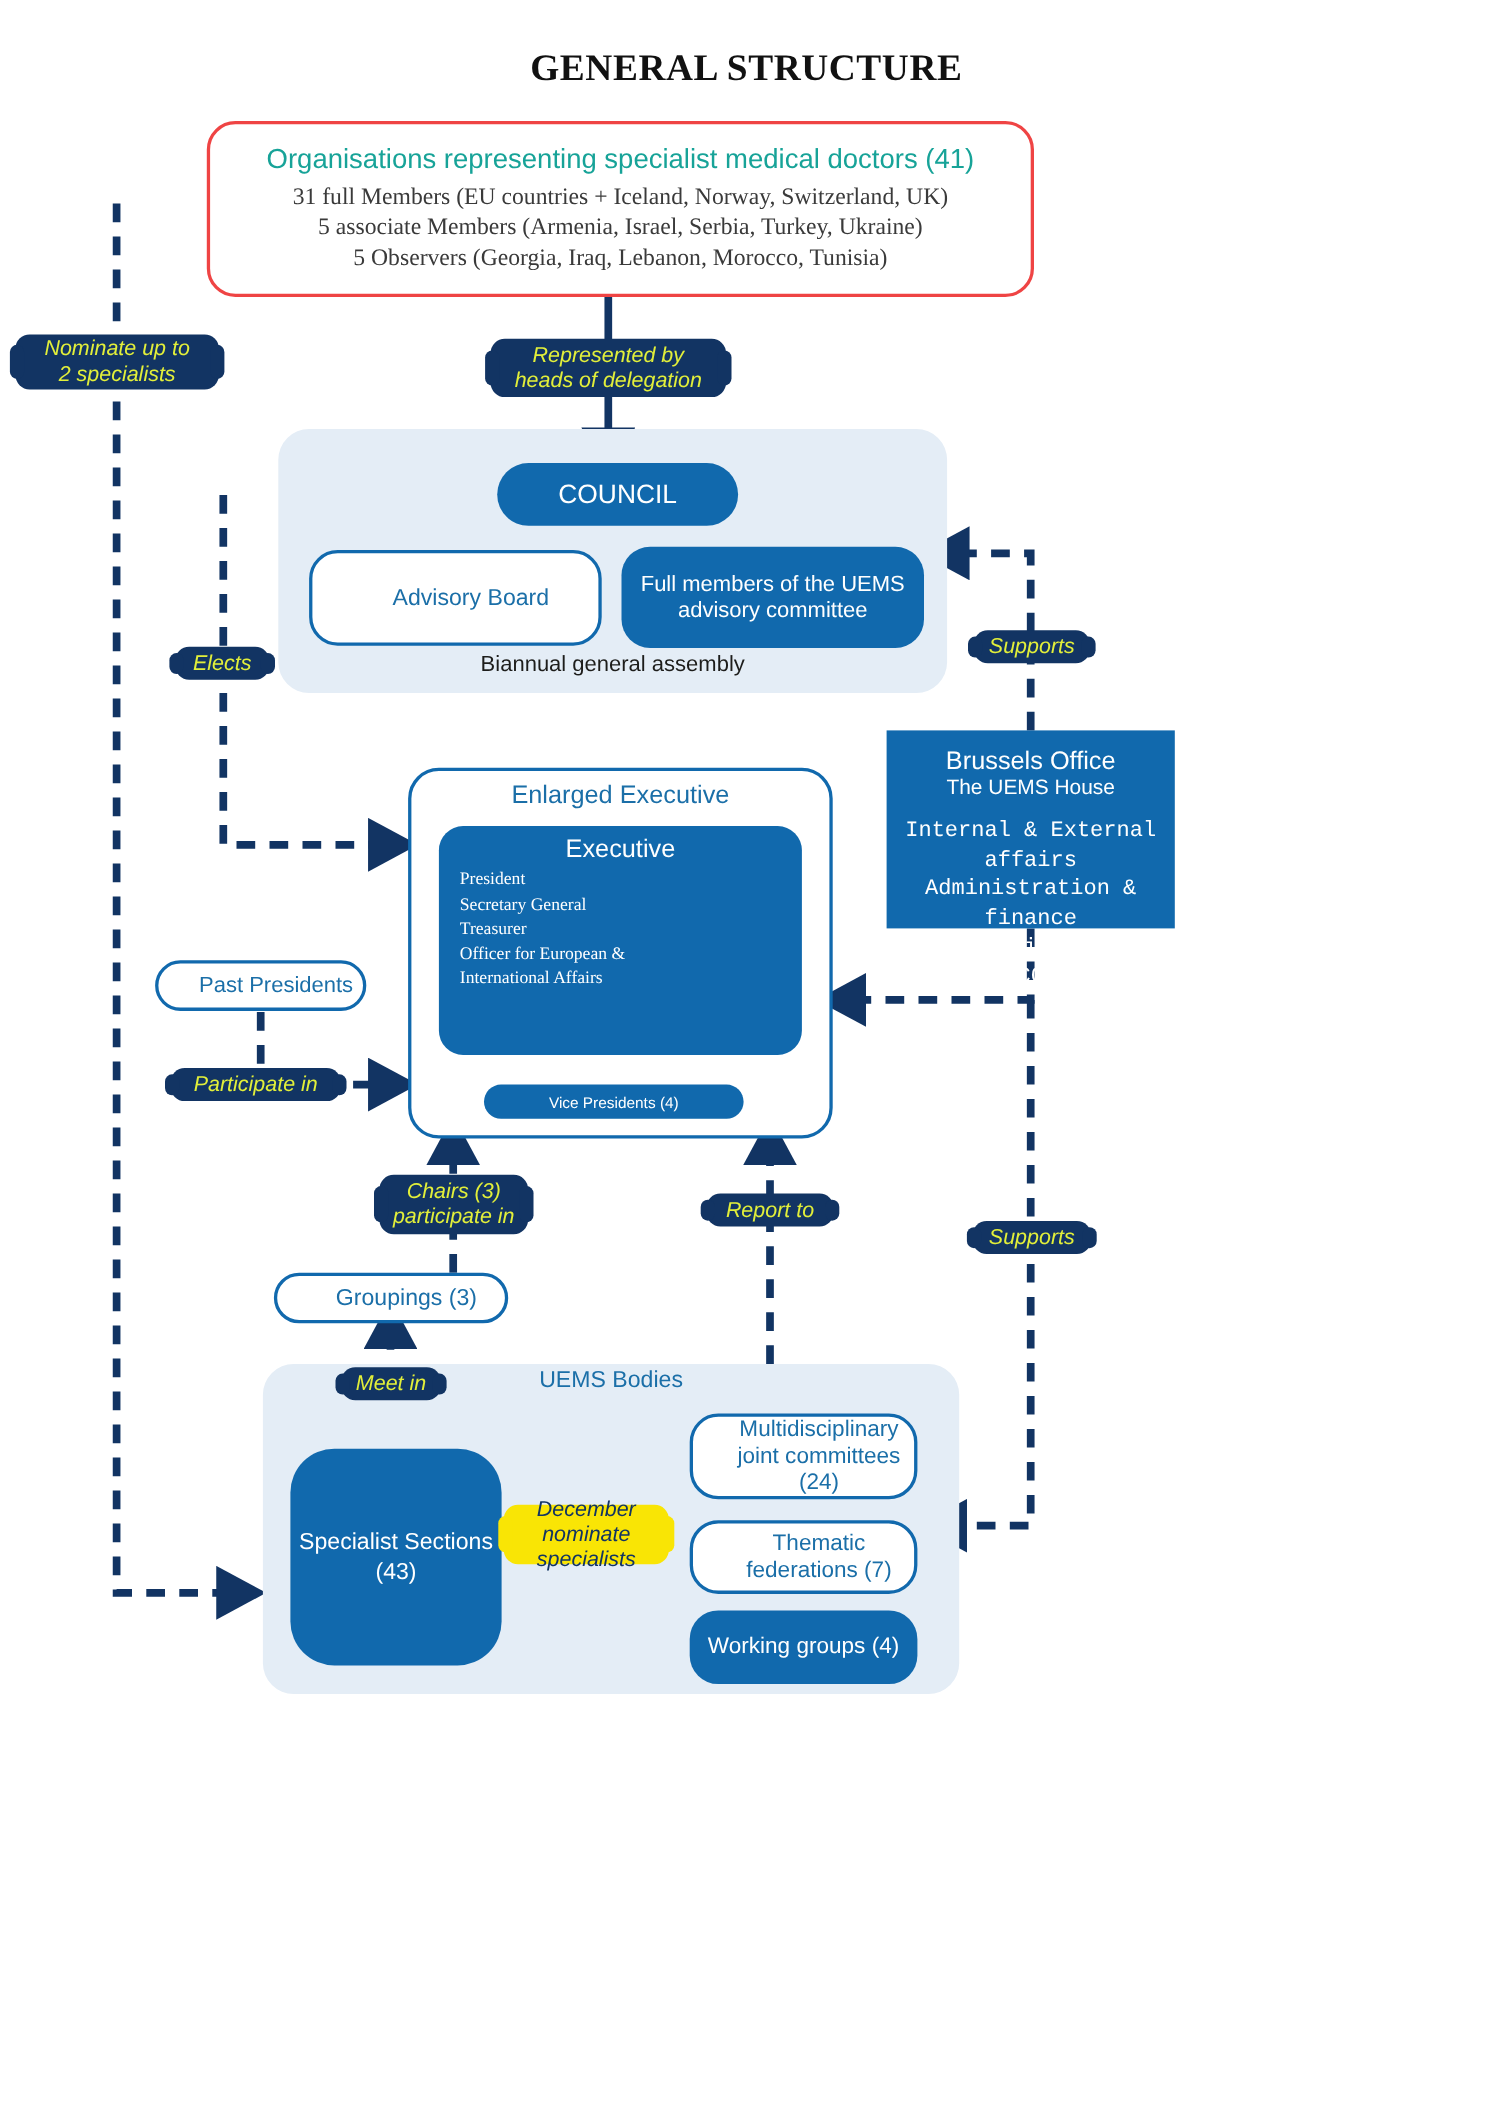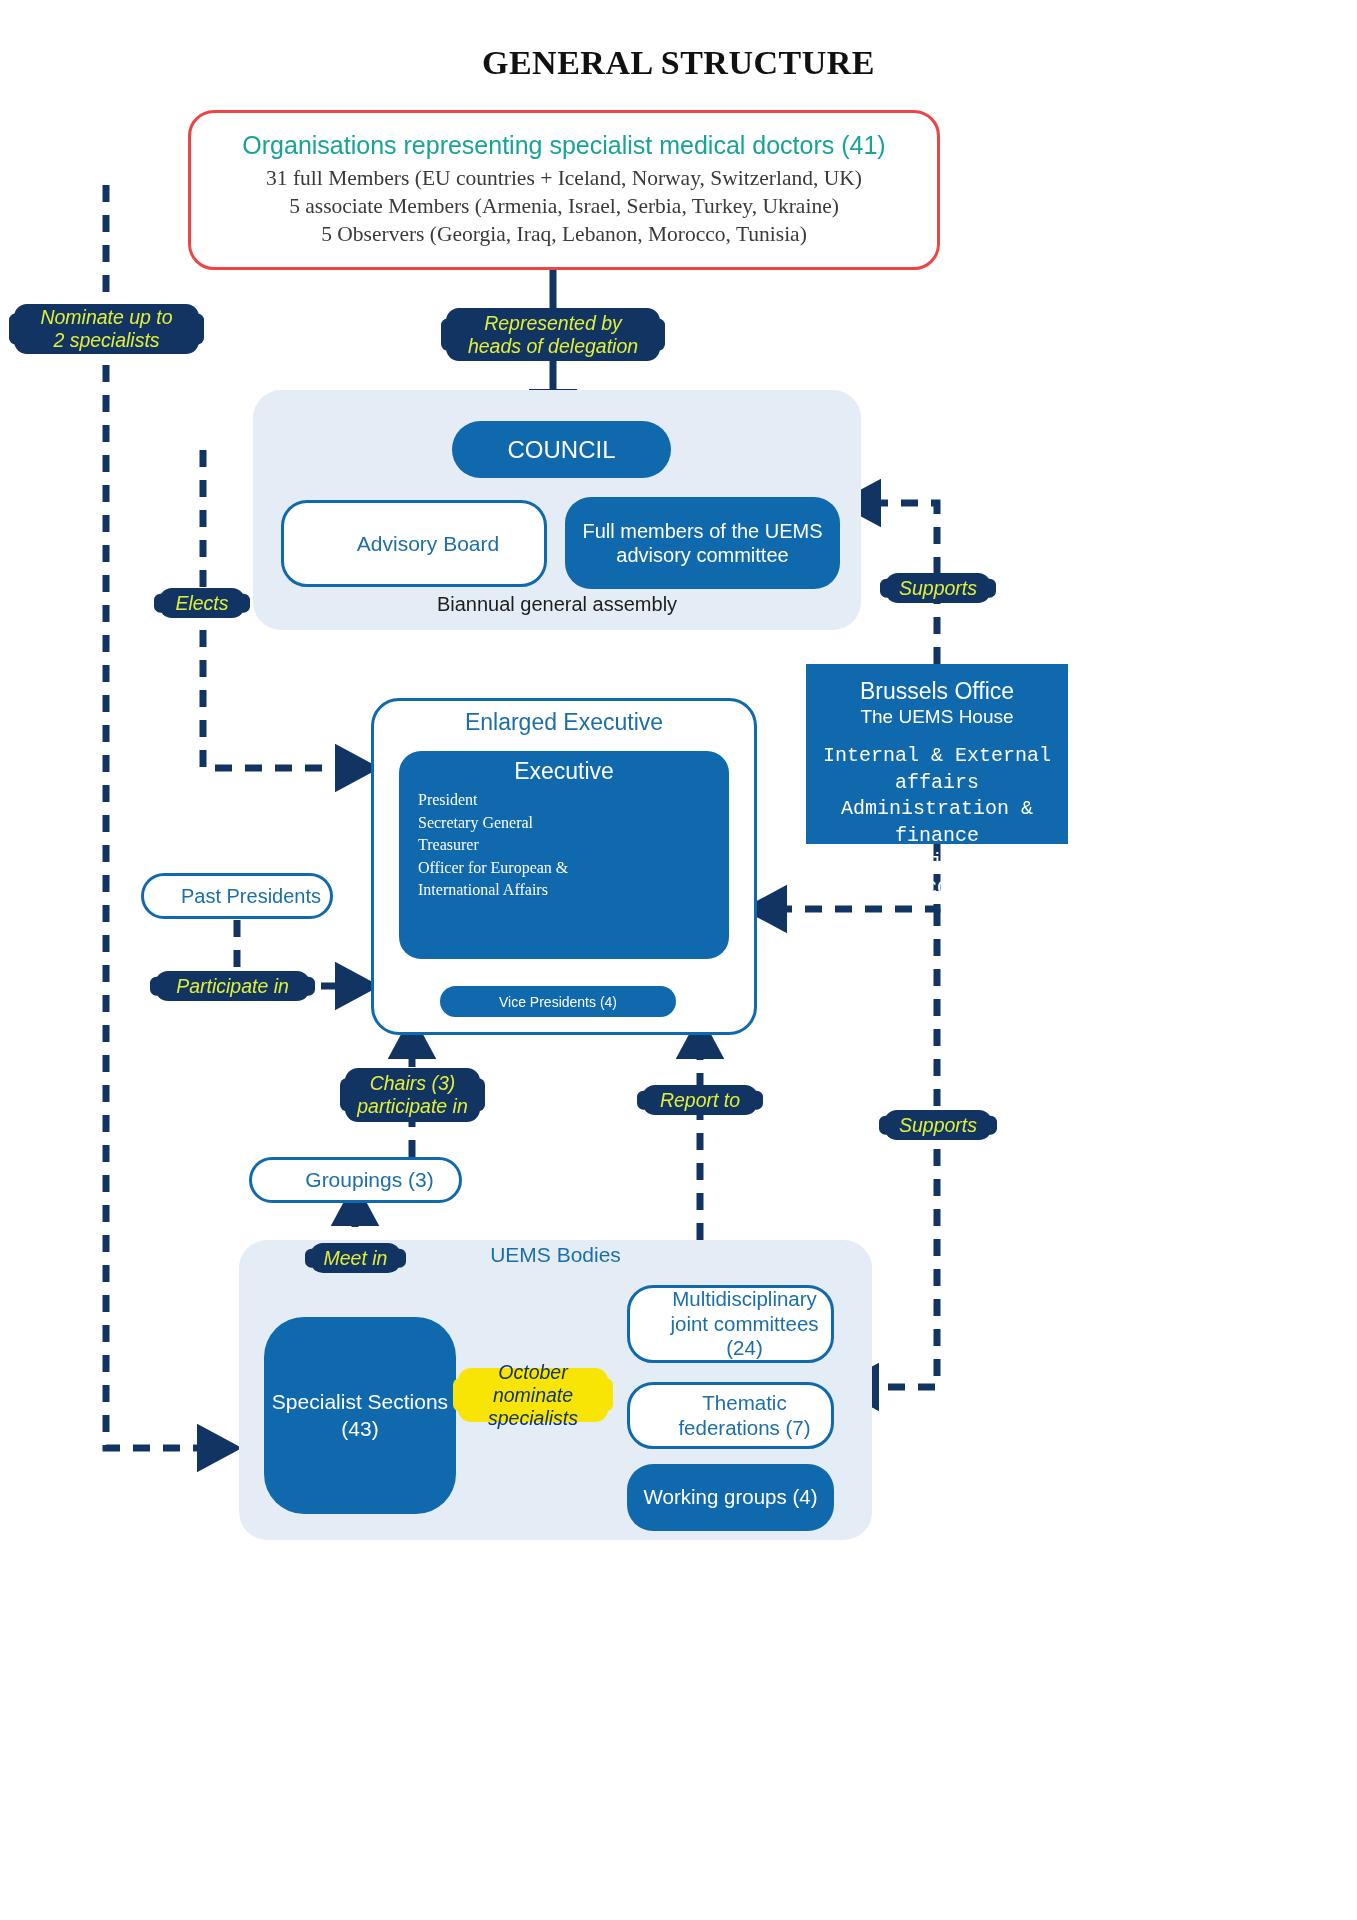--- a/index.html
+++ b/index.html
@@ -337,16 +337,16 @@
   <div class="badge" id="b-represented">Represented by
 heads of delegation</div>
   <div class="badge" id="b-elects">Elects</div>
   <div class="badge" id="b-supports-1">Supports</div>
   <div class="badge" id="b-participate">Participate in</div>
   <div class="badge" id="b-chairs">Chairs (3)
 participate in</div>
   <div class="badge" id="b-report">Report to</div>
   <div class="badge" id="b-supports-2">Supports</div>
   <div class="badge" id="b-meetin">Meet in</div>
-  <div class="badge yellow" id="b-maynominate">October nominate
+  <div class="badge yellow" id="b-maynominate">December nominate
 specialists</div>
 
 </div>
 
 </body></html>

